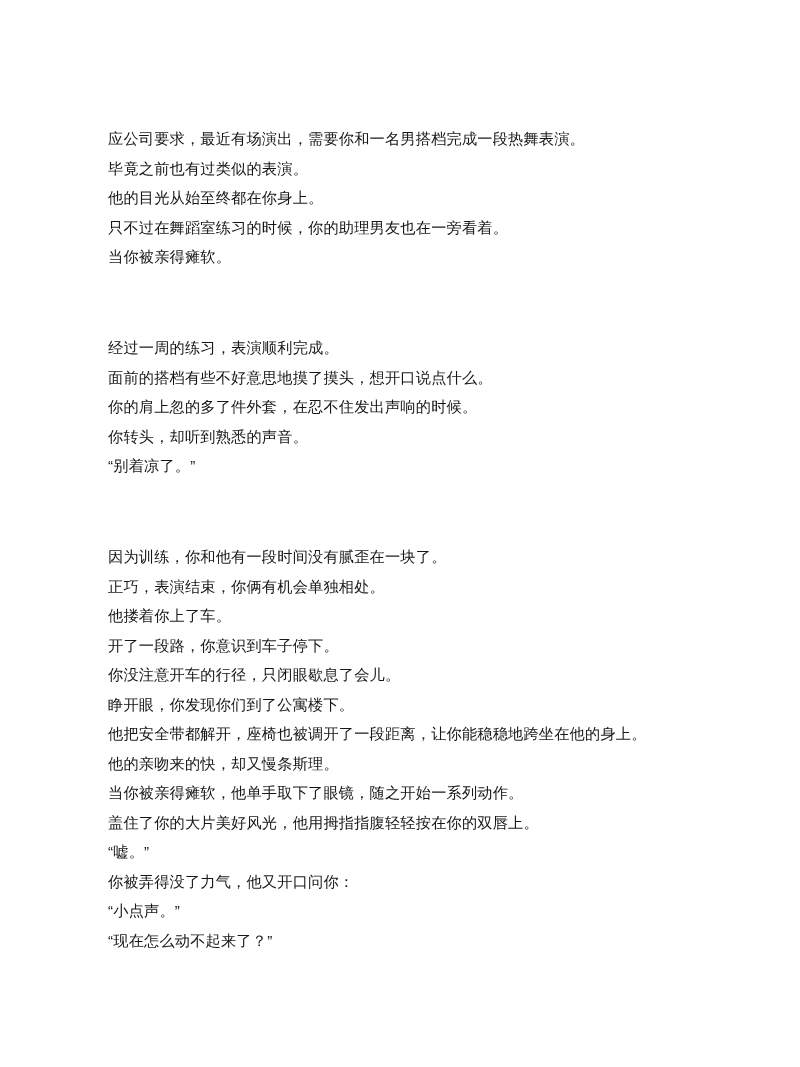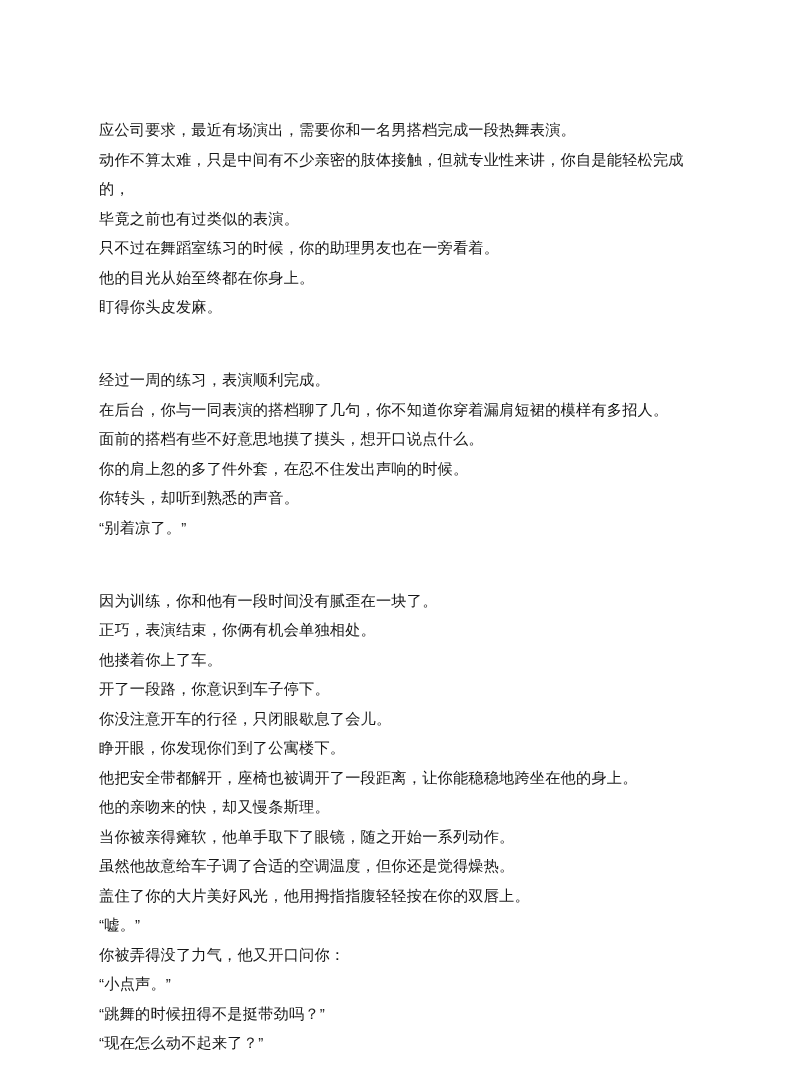--- a/index.html
+++ b/index.html
@@ -22,73 +22,69 @@
     box-sizing: border-box;
     padding: 108px 96px 0 92px;
   }
   .doc-body {
     font-size: 15.2px;
     line-height: 29.5px;
     letter-spacing: 0.2px;
     color: #161616;
   }
   .para {
-    margin: 7px;
+    margin: 16px;
   }
   .line {
     display: block;
     white-space: pre-wrap;
   }
   .para-gap {
     display: block;
     height: 29.5px;
   }
 </style>
 </head>
 <body>
 
 <div class="page">
   <div class="doc-body">
 
     <p class="para">
       <span class="line">应公司要求，最近有场演出，需要你和一名男搭档完成一段热舞表演。</span>
-      <span class="line">动作不算太难，只是中间有不少亲密的肢体接触，但就专业性来讲，你自是能轻松完成的，</span>
       <span class="line">毕竟之前也有过类似的表演。</span>
+      <span class="line">他的目光从始至终都在你身上。</span>
       <span class="line">只不过在舞蹈室练习的时候，你的助理男友也在一旁看着。</span>
-      <span class="line">他的目光从始至终都在你身上。</span>
-      <span class="line">盯得你头皮发麻。</span>
+      <span class="line">当你被亲得瘫软。</span>
     </p>
 
     <span class="para-gap"></span>
 
     <p class="para">
       <span class="line">经过一周的练习，表演顺利完成。</span>
-      <span class="line">在后台，你与一同表演的搭档聊了几句，你不知道你穿着漏肩短裙的模样有多招人。</span>
       <span class="line">面前的搭档有些不好意思地摸了摸头，想开口说点什么。</span>
       <span class="line">你的肩上忽的多了件外套，在忍不住发出声响的时候。</span>
       <span class="line">你转头，却听到熟悉的声音。</span>
       <span class="line">“别着凉了。”</span>
     </p>
 
     <span class="para-gap"></span>
 
     <p class="para">
       <span class="line">因为训练，你和他有一段时间没有腻歪在一块了。</span>
       <span class="line">正巧，表演结束，你俩有机会单独相处。</span>
       <span class="line">他搂着你上了车。</span>
       <span class="line">开了一段路，你意识到车子停下。</span>
       <span class="line">你没注意开车的行径，只闭眼歇息了会儿。</span>
       <span class="line">睁开眼，你发现你们到了公寓楼下。</span>
       <span class="line">他把安全带都解开，座椅也被调开了一段距离，让你能稳稳地跨坐在他的身上。</span>
       <span class="line">他的亲吻来的快，却又慢条斯理。</span>
       <span class="line">当你被亲得瘫软，他单手取下了眼镜，随之开始一系列动作。</span>
-      <span class="line">虽然他故意给车子调了合适的空调温度，但你还是觉得燥热。</span>
       <span class="line">盖住了你的大片美好风光，他用拇指指腹轻轻按在你的双唇上。</span>
       <span class="line">“嘘。”</span>
       <span class="line">你被弄得没了力气，他又开口问你：</span>
       <span class="line">“小点声。”</span>
-      <span class="line">“跳舞的时候扭得不是挺带劲吗？”</span>
       <span class="line">“现在怎么动不起来了？”</span>
 
     </p>
 
   </div>
 </div>
 
 </body></html>

